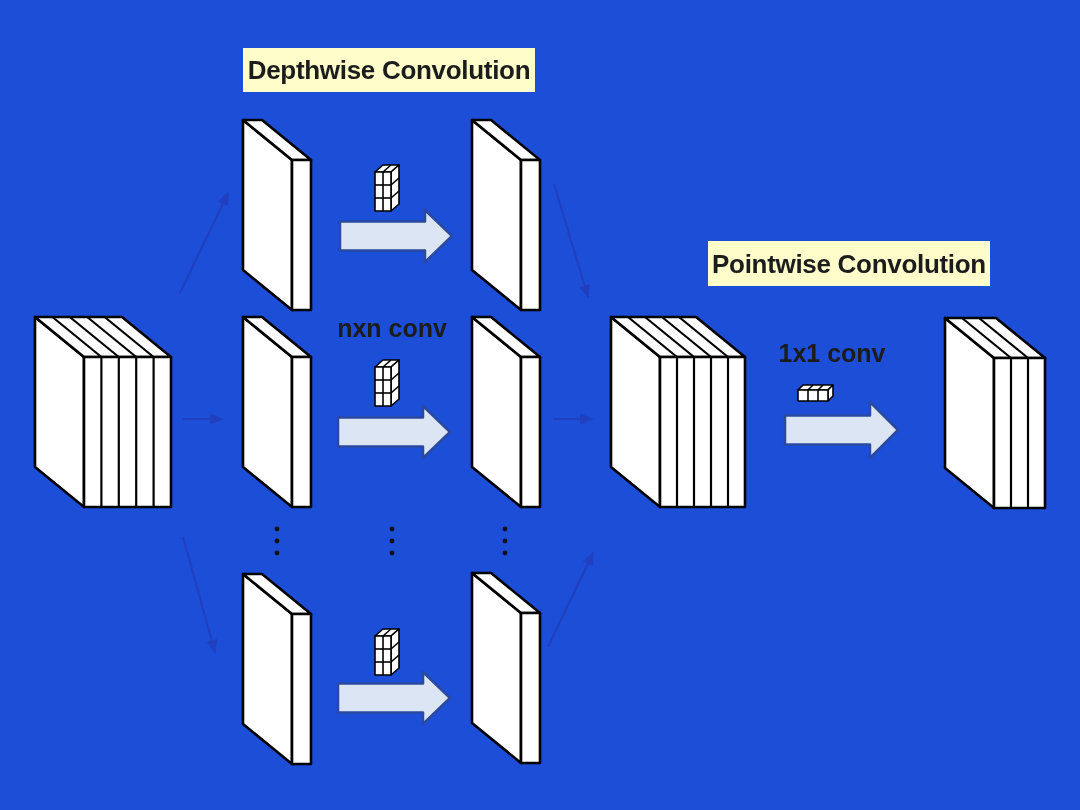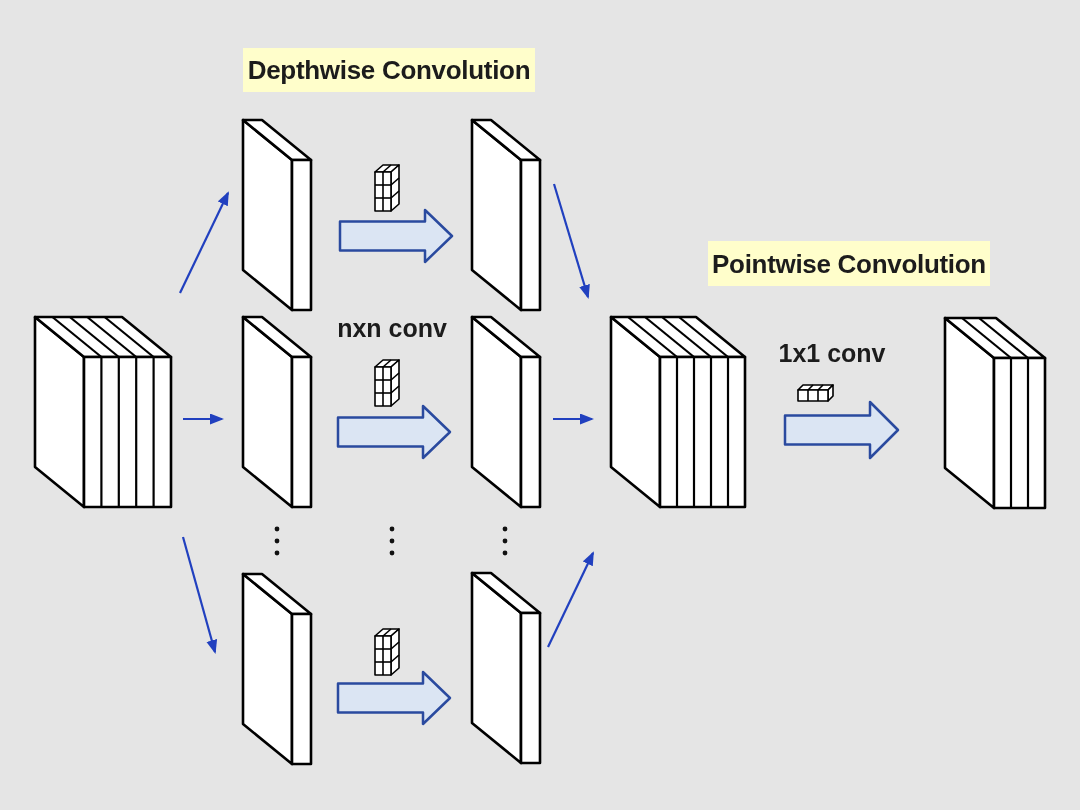--- a/index.html
+++ b/index.html
@@ -1,16 +1,16 @@
 <!DOCTYPE html>
 <html><head>
 <meta charset="utf-8">
 <style>
   html,body{margin:0;padding:0;background:#ffffff;}
-  .stage{position:relative;width:1080px;height:810px;background:#e5e5e5;overflow:hidden;}
+  .stage{position:relative;width:1080px;height:810px;background:#1d4ed8;overflow:hidden;}
   svg{display:block;}
   .heading{font-family:"Liberation Sans",sans-serif;font-weight:bold;font-size:26px;
            text-anchor:middle;fill:#1c1c1c;letter-spacing:-0.3px;}
   .convlabel{font-family:"Liberation Sans",sans-serif;font-weight:bold;font-size:25px;
              text-anchor:middle;fill:#1c1c1c;}
 </style>
 </head>
 <body>
 
 <div class="stage">

